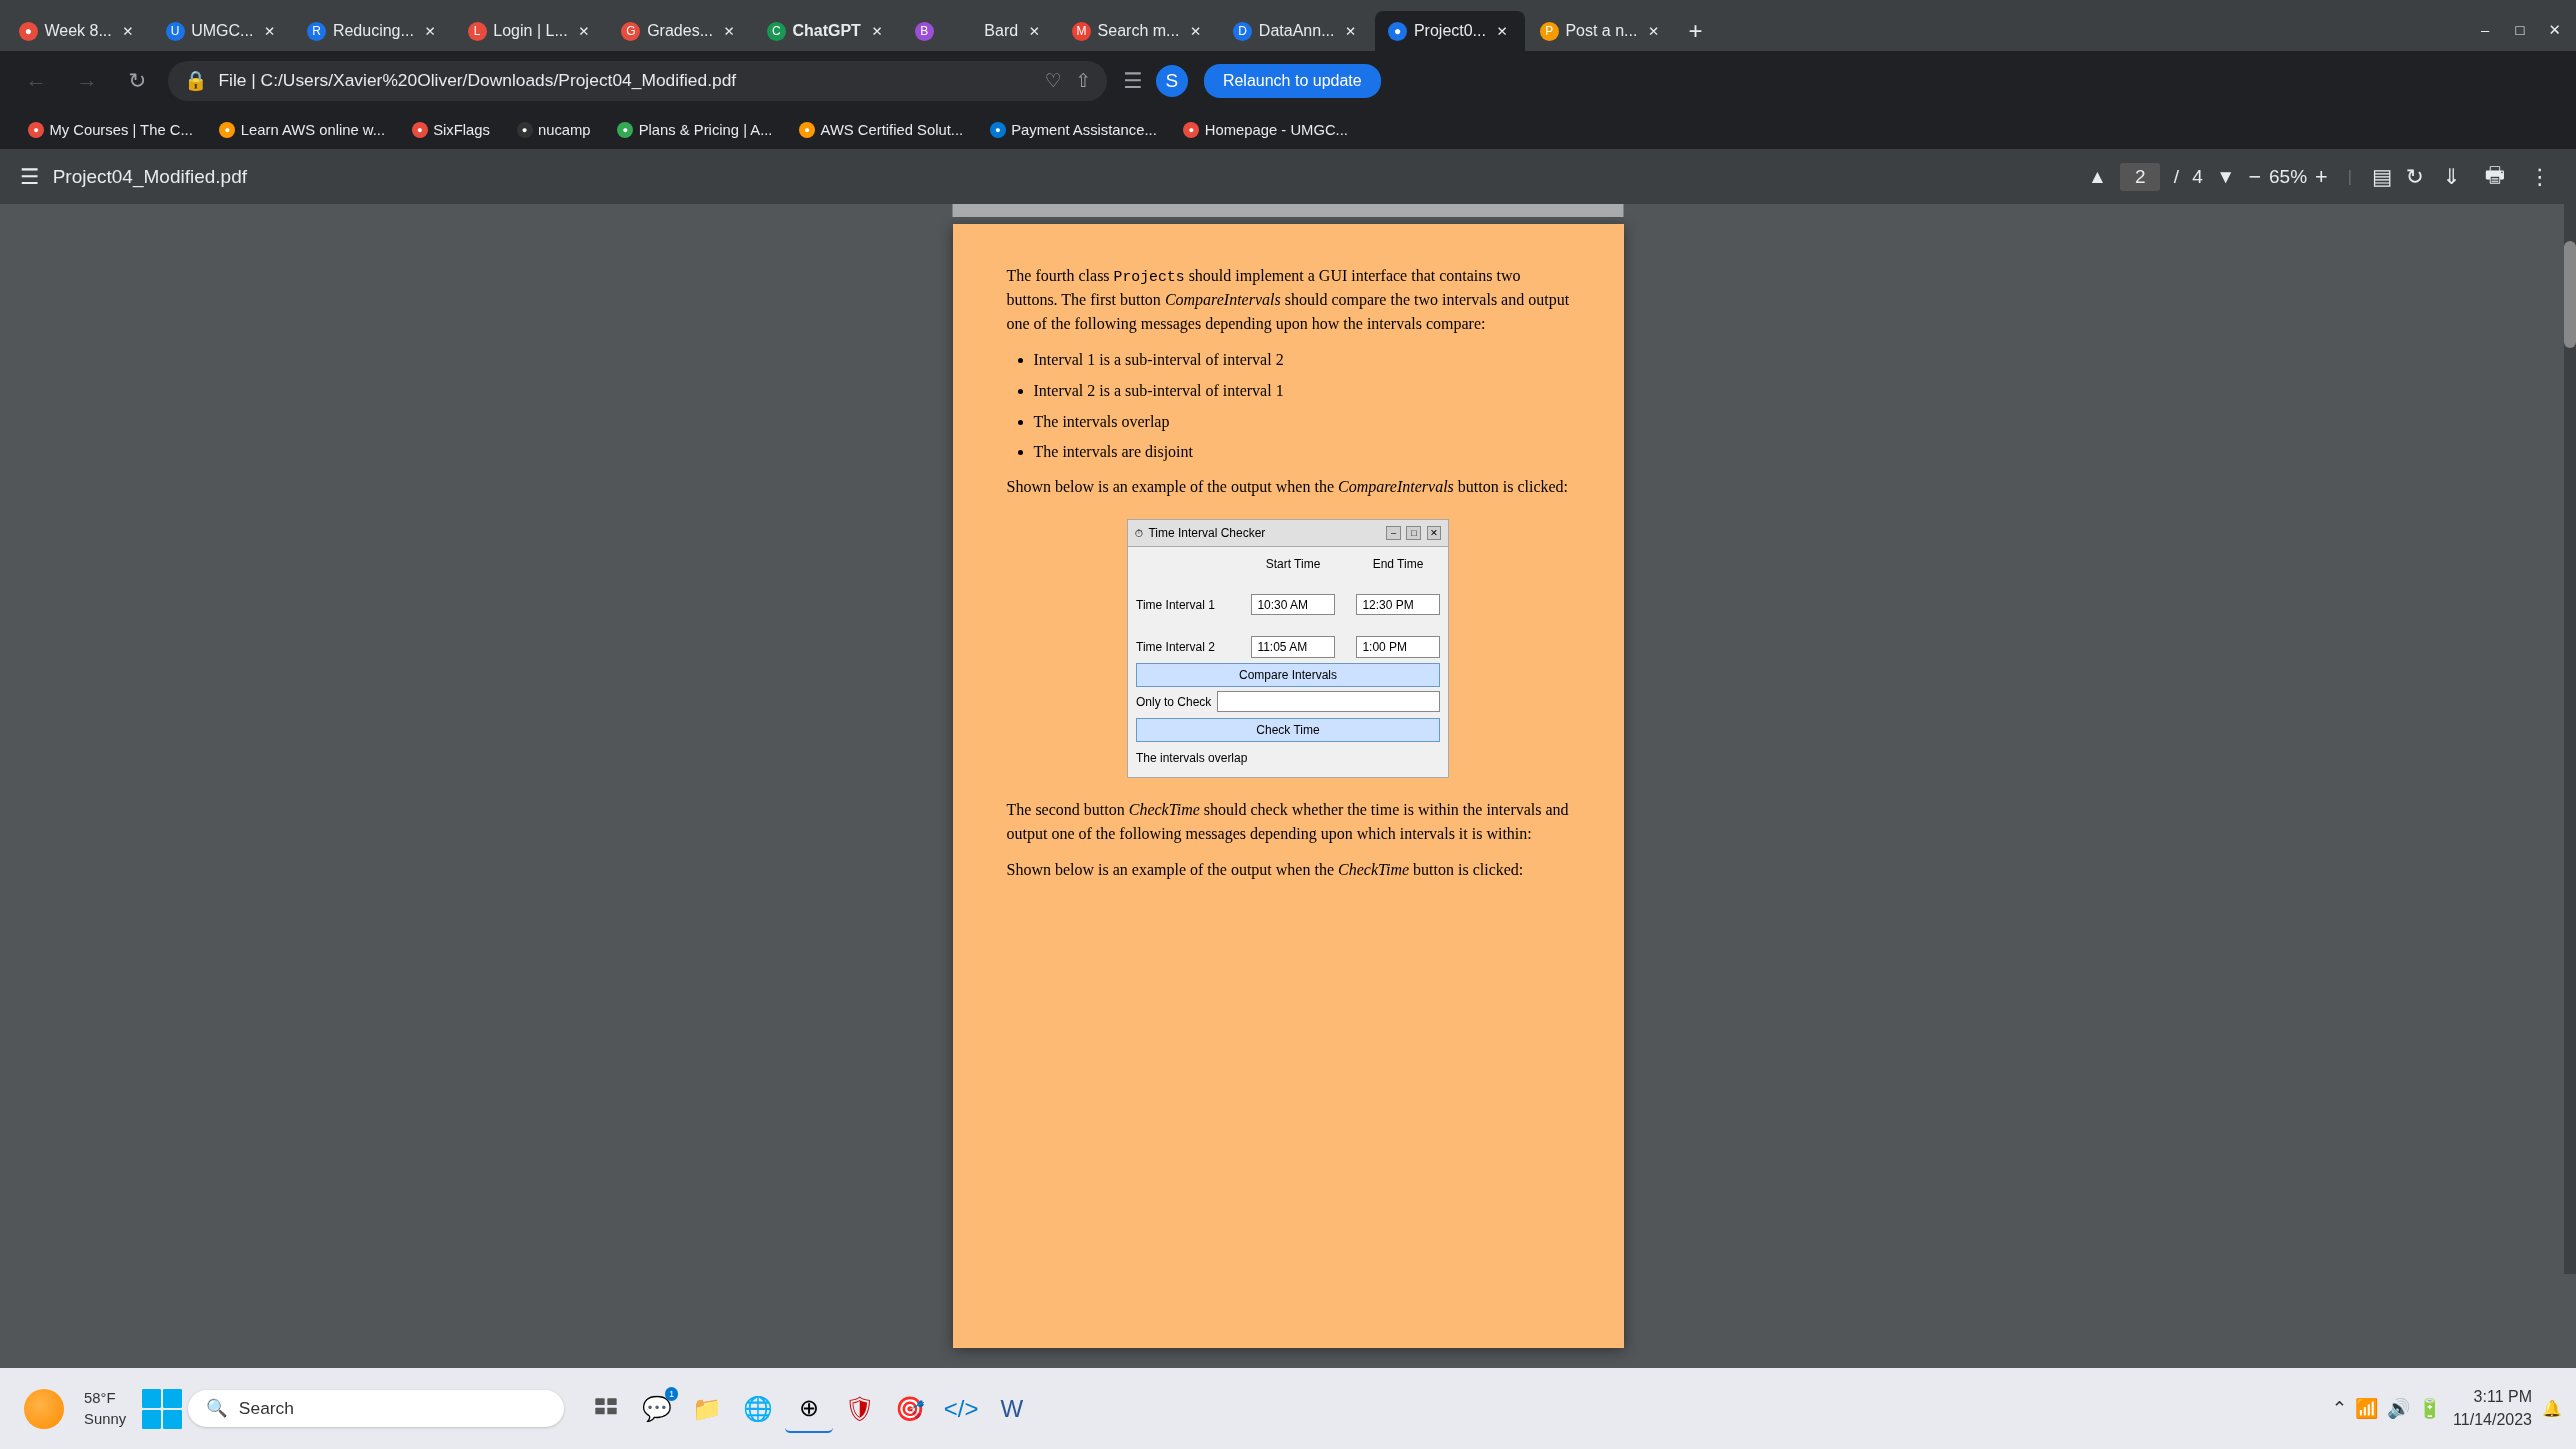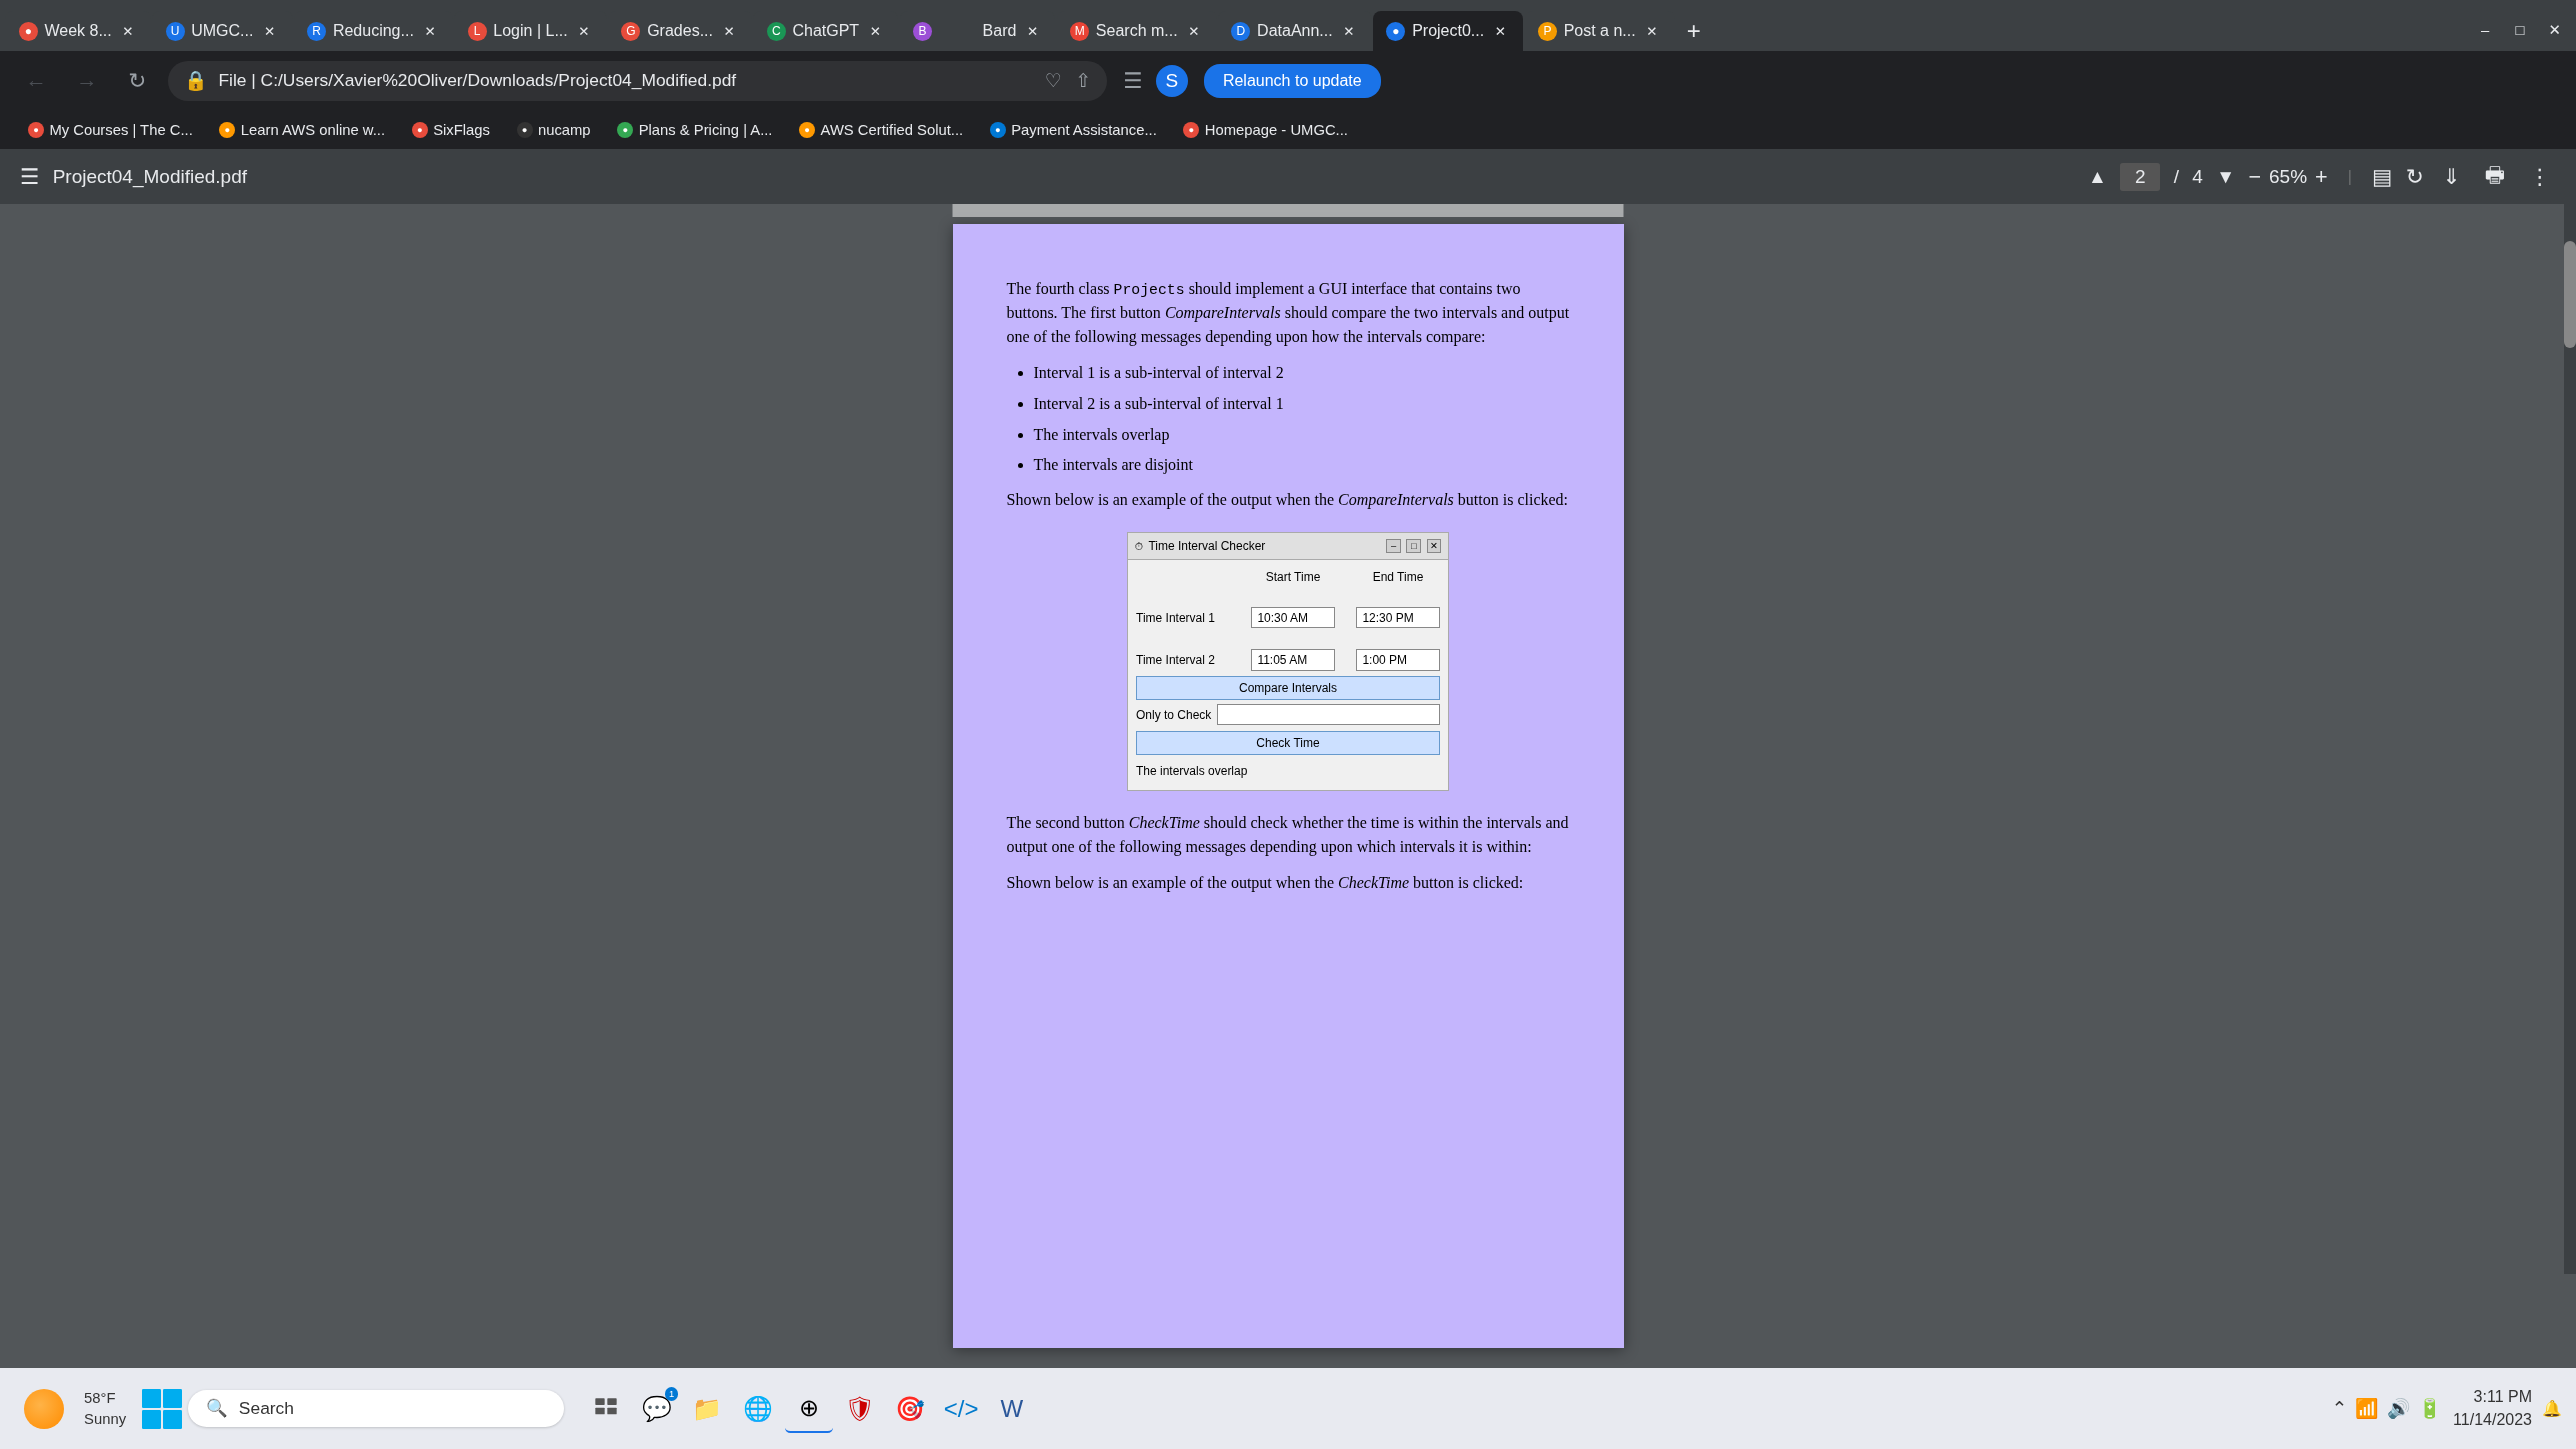--- a/index.html
+++ b/index.html
@@ -151,24 +151,24 @@
     
     .pdf-content-area {
       flex: 1;
       background: #525659;
       overflow-y: auto;
       display: flex;
       justify-content: center;
       padding: 20px 0;
     }
     .pdf-page {
-      background: #c4b5fd;
+      background: #fdba74;
       width: 671px;
       min-height: 939px;
-      padding: 53px 54px;
+      padding: 40px 54px;
       box-shadow: 0 2.7px 13.4px rgba(0,0,0,0.4);
       font-family: "Times New Roman", serif;
       font-size: 16px;
       line-height: 1.5;
       color: #000;
     }
     .pdf-page p { margin-bottom: 12px; font-size: 16px; }
     .pdf-page code { font-family: "Courier New", monospace; font-size: 14.8px; }
     .pdf-page ul { margin: 10.7px 0 10.7px 27px; }
     .pdf-page li { margin-bottom: 6.7px; font-size: 16px; }
@@ -324,21 +324,21 @@
       <span style="overflow:hidden;text-overflow:ellipsis;">Login | L...</span>
       <div class="tab-close">✕</div>
     </div>
         <div class="tab">
       <div class="tab-favicon" style="background:#e74c3c; color:white;">G</div>
       <span style="overflow:hidden;text-overflow:ellipsis;">Grades...</span>
       <div class="tab-close">✕</div>
     </div>
         <div class="tab">
       <div class="tab-favicon" style="background:#1a9655; color:white;">C</div>
-      <span style="overflow:hidden;text-overflow:ellipsis;">ChatGPT</span>
+      <span style="overflow:hidden;text-overflow:ellipsis;font-weight:bold;">ChatGPT</span>
       <div class="tab-close">✕</div>
     </div>
         <div class="tab">
       <div class="tab-favicon" style="background:#9c4fd6; color:white;">B</div>
       <span style="overflow:hidden;text-overflow:ellipsis;margin-left:44px;">Bard</span>
       <div class="tab-close">✕</div>
     </div>
         <div class="tab">
       <div class="tab-favicon" style="background:#ea4335; color:white;">M</div>
       <span style="overflow:hidden;text-overflow:ellipsis;">Search m...</span>

